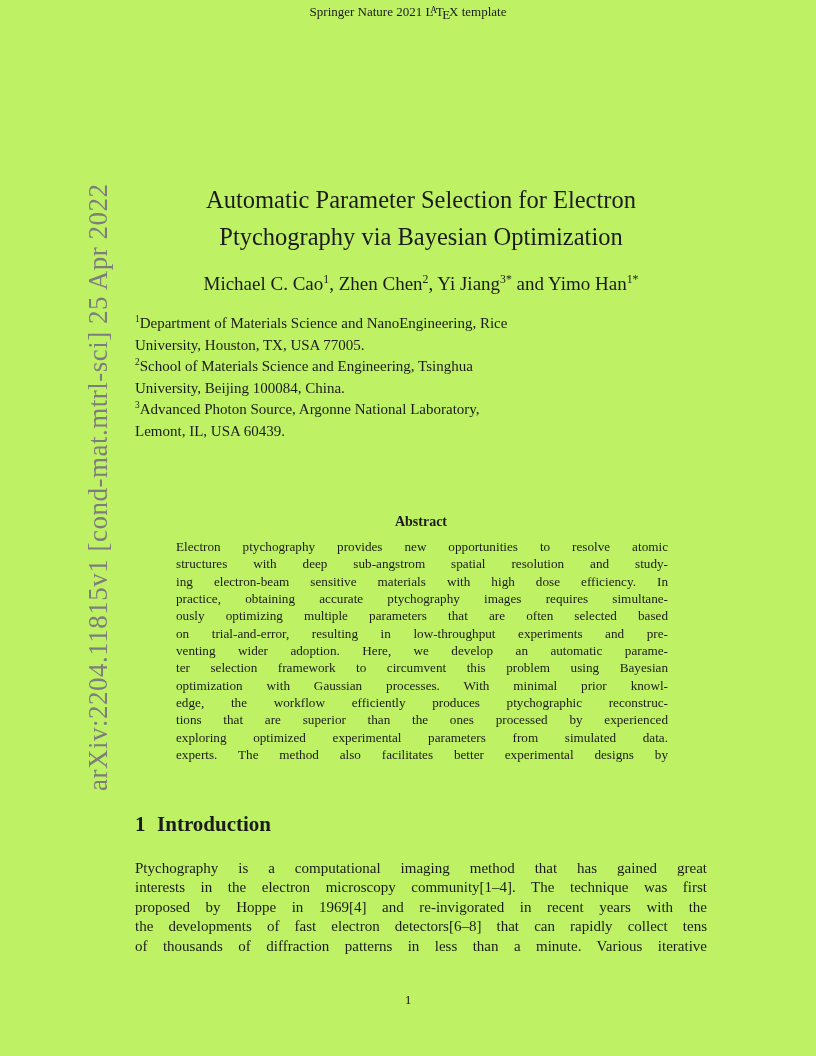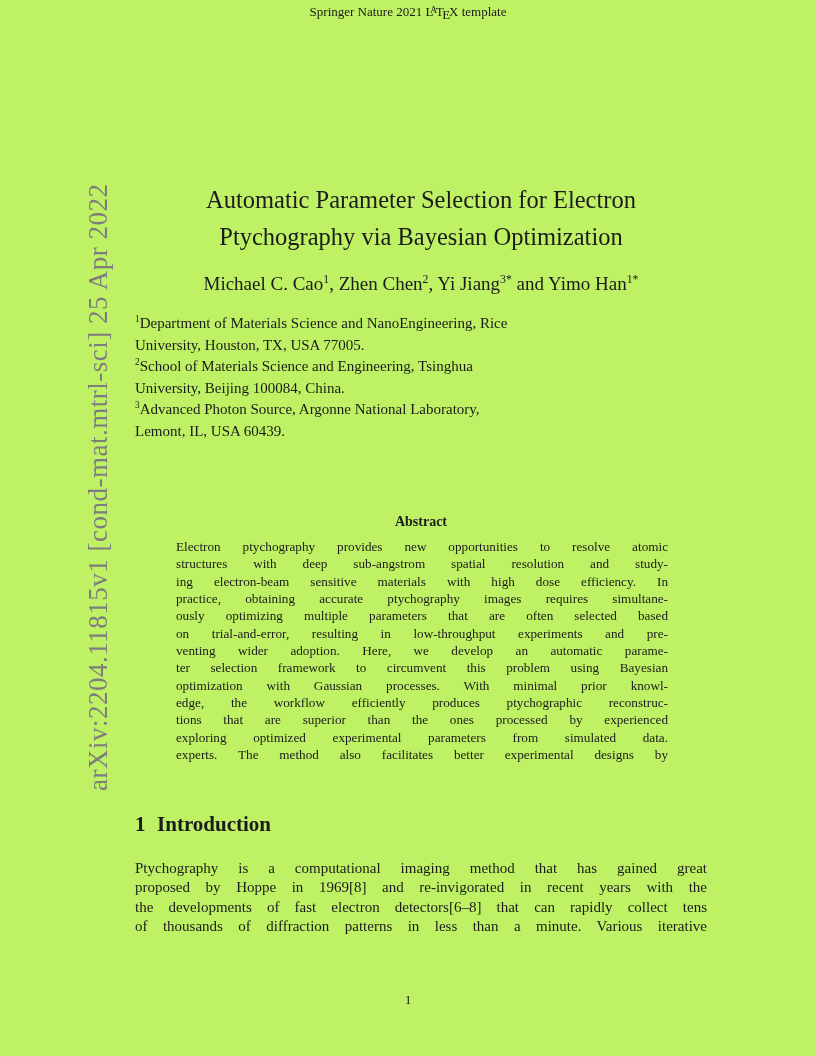--- a/index.html
+++ b/index.html
@@ -139,20 +139,21 @@
     <div class="jline">edge, the workflow efficiently produces ptychographic reconstruc-</div>
     <div class="jline">tions that are superior than the ones processed by experienced</div>
     <div class="jline">exploring optimized experimental parameters from simulated data.</div>
     <div class="jline">experts. The method also facilitates better experimental designs by</div>
   </div>
 
   <div class="section-heading"><span class="sec-num">1</span><span>Introduction</span></div>
 
   <div class="body-par">
     <div class="jline-body">Ptychography is a computational imaging method that has gained great</div>
-    <div class="jline-body">proposed by Hoppe in 1969[8] and re-invigorated in recent years with the</div>
+    <div class="jline-body">interests in the electron microscopy community[1–4]. The technique was first</div>
+    <div class="jline-body">proposed by Hoppe in 1969[4] and re-invigorated in recent years with the</div>
     <div class="jline-body">the developments of fast electron detectors[6–8] that can rapidly collect tens</div>
     <div class="jline-body">of thousands of diffraction patterns in less than a minute. Various iterative</div>
   </div>
 
   <div class="page-number">1</div>
 
 </div>
 
 </body></html>

